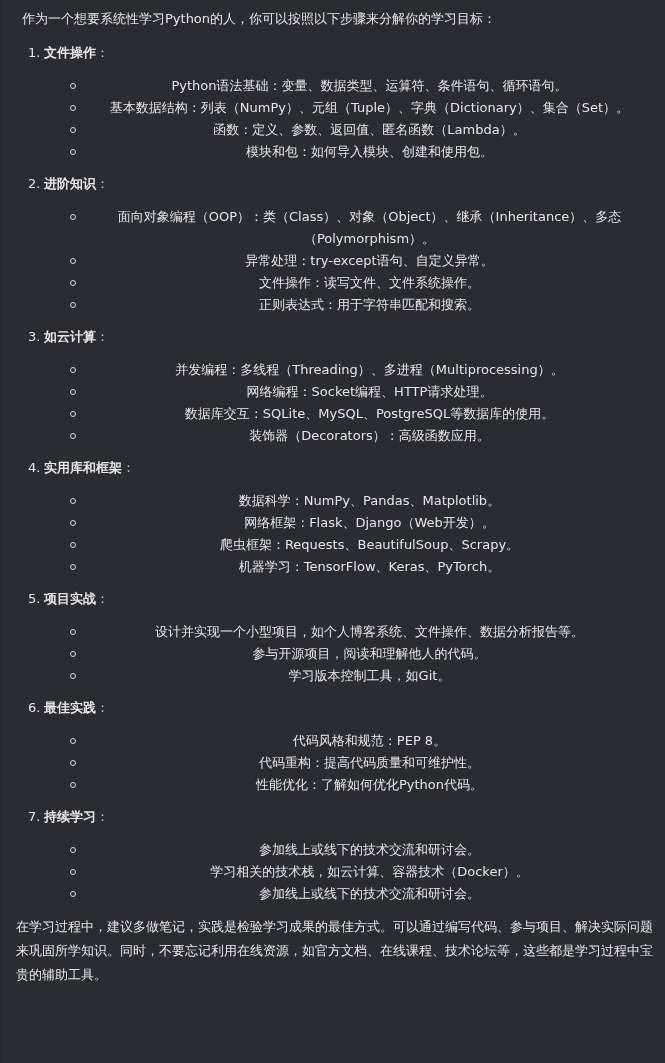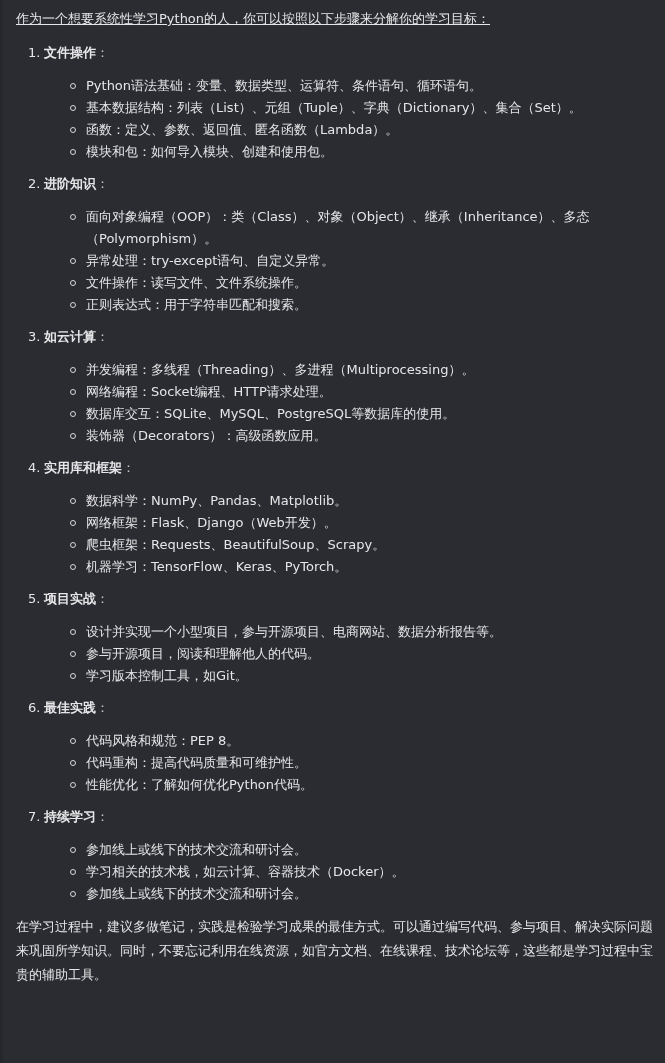--- a/index.html
+++ b/index.html
@@ -6,47 +6,47 @@
   body {
     width: 665px; height: 1063px; overflow: hidden;
     background: #2b2c31;
     color: #e6e6e8;
     font-family: "DejaVu Sans", "Liberation Sans", sans-serif;
     font-size: 13px;
     line-height: 22px;
   }
   .left-edge { position: absolute; left: 0; top: 0; width: 3px; height: 1063px; background: #26272b; }
   .msg { position: relative; padding: 8px 12px 0 16px; }
-  p.intro { margin: 0 0 12px 0; text-decoration: underline; }
+  p.intro { margin: 0 0 12px 6px; }
   ol.sections { margin: 0; padding: 0 0 0 28px; list-style: none; counter-reset: sec; }
   ol.sections > li { margin: 0 0 10px 0; position: relative; }
   .sec-title { display: block; margin-bottom: 11px; }
   .sec-num { position: absolute; left: -16px; top: 0; color: #e6e6e8; }
   .sec-label { font-weight: bold; }
   .sec-colon { color: #c8c8cc; }
   ul.items { margin: 0; padding: 0 0 0 42px; list-style: none; }
-  ul.items li { position: relative; line-height: 22px; }
+  ul.items li { position: relative; line-height: 22px; text-align: center; }
   ul.items li::before {
     content: ""; position: absolute; left: -16px; top: 8px;
     width: 4px; height: 4px; border: 1.3px solid #d8d8dc; border-radius: 50%;
   }
   p.outro { margin: 2px 0 12px 0; line-height: 24px; font-family: Liberation Serif, serif; }
 </style>
 </head>
 <body>
 
 <div class="left-edge"></div>
 <div class="msg">
   <p class="intro">作为一个想要系统性学习Python的人，你可以按照以下步骤来分解你的学习目标：</p>
   <ol class="sections">
     <li>
       <span class="sec-title"><span class="sec-num">1.</span><span class="sec-label">文件操作</span><span class="sec-colon">：</span></span>
       <ul class="items">
         <li>Python语法基础：变量、数据类型、运算符、条件语句、循环语句。</li>
-        <li>基本数据结构：列表（List）、元组（Tuple）、字典（Dictionary）、集合（Set）。</li>
+        <li>基本数据结构：列表（NumPy）、元组（Tuple）、字典（Dictionary）、集合（Set）。</li>
         <li>函数：定义、参数、返回值、匿名函数（Lambda）。</li>
         <li>模块和包：如何导入模块、创建和使用包。</li>
       </ul>
     </li>
     <li>
       <span class="sec-title"><span class="sec-num">2.</span><span class="sec-label">进阶知识</span><span class="sec-colon">：</span></span>
       <ul class="items">
         <li>面向对象编程（OOP）：类（Class）、对象（Object）、继承（Inheritance）、多态（Polymorphism）。</li>
         <li>异常处理：try-except语句、自定义异常。</li>
         <li>文件操作：读写文件、文件系统操作。</li>
@@ -67,21 +67,21 @@
       <ul class="items">
         <li>数据科学：NumPy、Pandas、Matplotlib。</li>
         <li>网络框架：Flask、Django（Web开发）。</li>
         <li>爬虫框架：Requests、BeautifulSoup、Scrapy。</li>
         <li>机器学习：TensorFlow、Keras、PyTorch。</li>
       </ul>
     </li>
     <li>
       <span class="sec-title"><span class="sec-num">5.</span><span class="sec-label">项目实战</span><span class="sec-colon">：</span></span>
       <ul class="items">
-        <li>设计并实现一个小型项目，参与开源项目、电商网站、数据分析报告等。</li>
+        <li>设计并实现一个小型项目，如个人博客系统、文件操作、数据分析报告等。</li>
         <li>参与开源项目，阅读和理解他人的代码。</li>
         <li>学习版本控制工具，如Git。</li>
       </ul>
     </li>
     <li>
       <span class="sec-title"><span class="sec-num">6.</span><span class="sec-label">最佳实践</span><span class="sec-colon">：</span></span>
       <ul class="items">
         <li>代码风格和规范：PEP 8。</li>
         <li>代码重构：提高代码质量和可维护性。</li>
         <li>性能优化：了解如何优化Python代码。</li>

